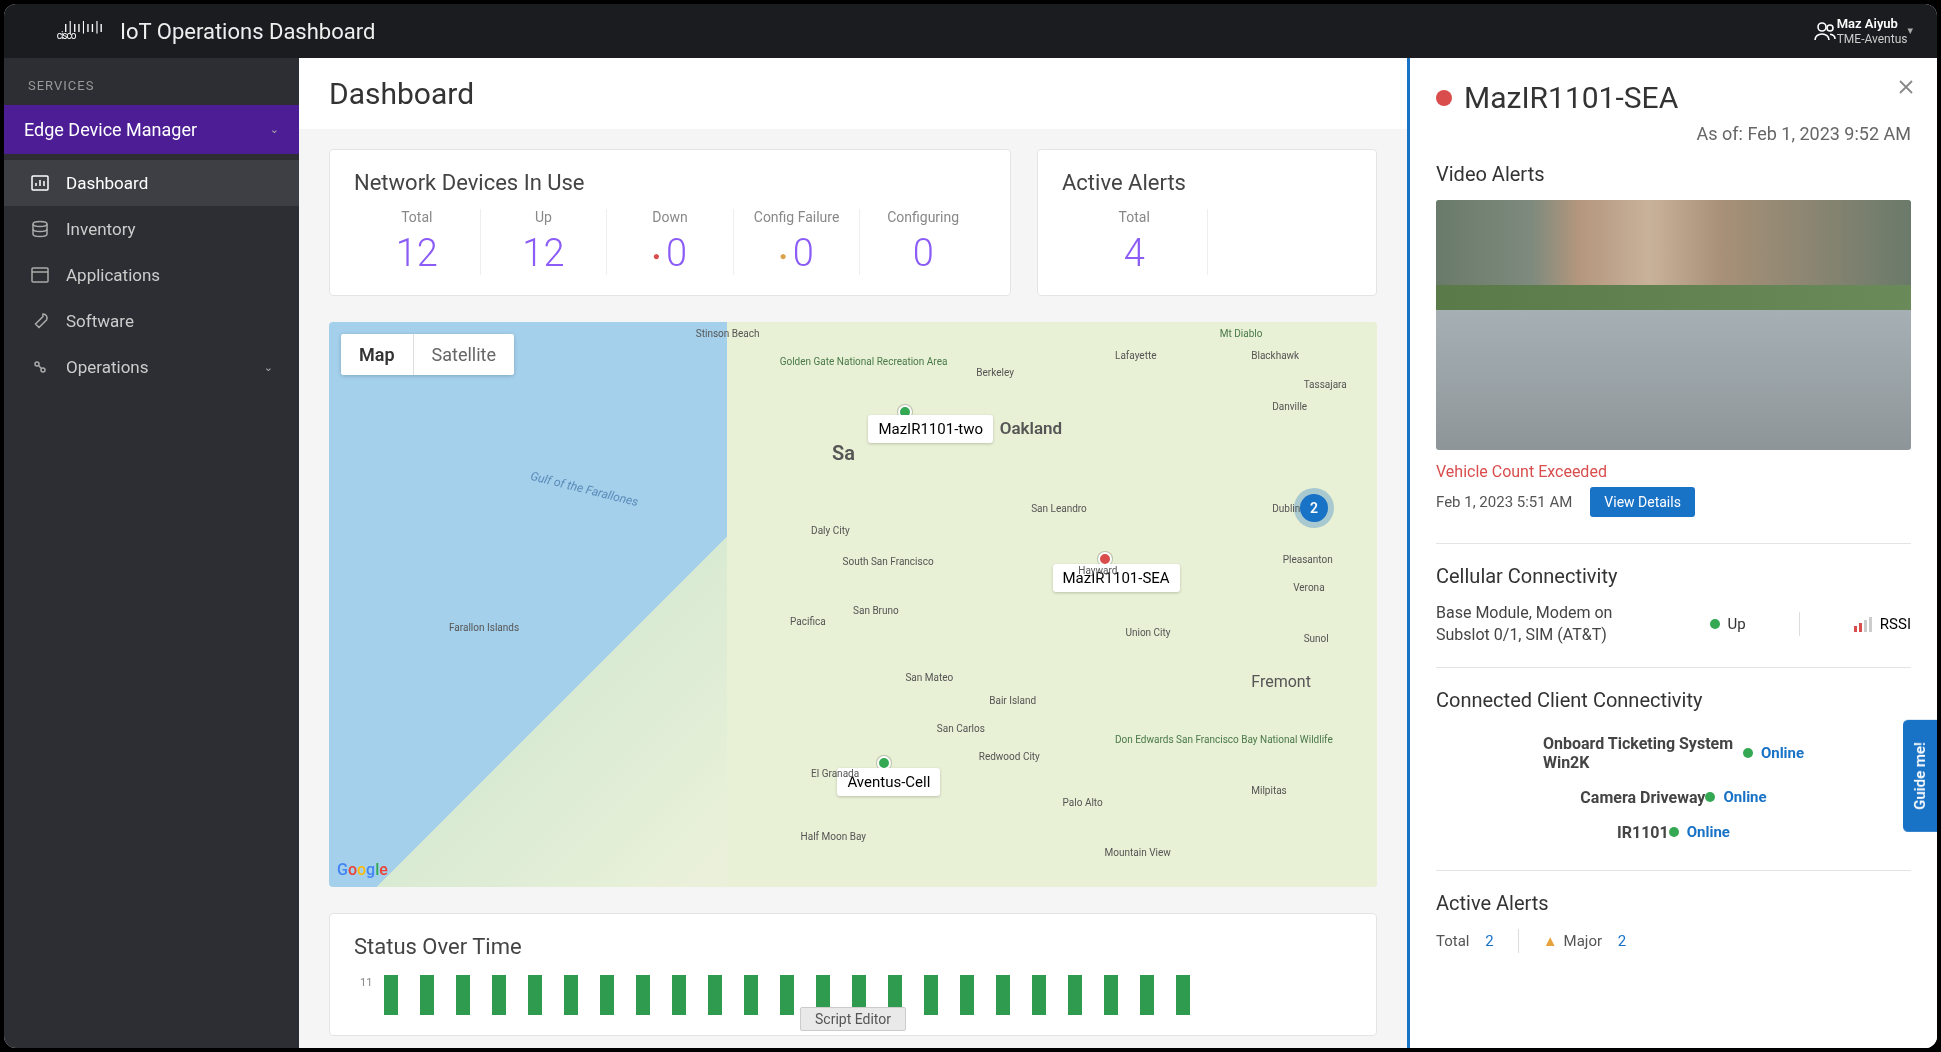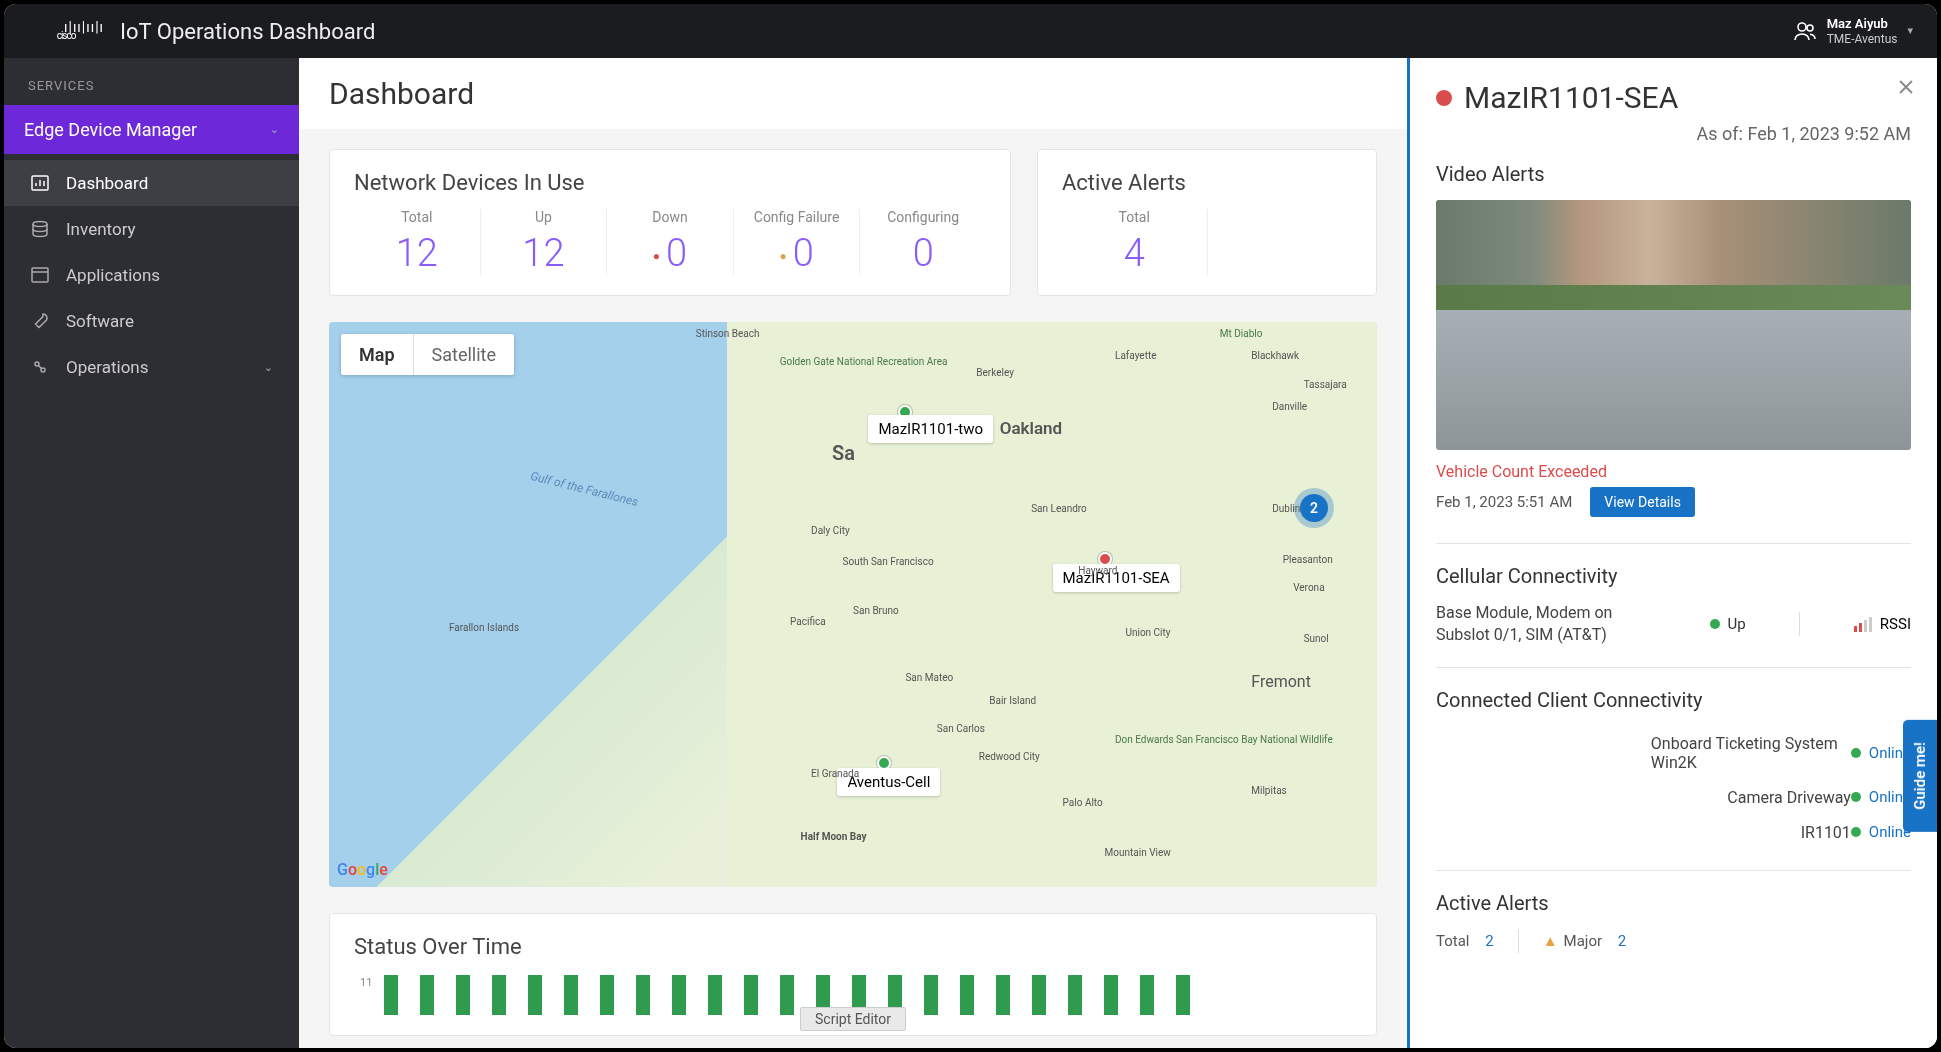--- a/index.html
+++ b/index.html
@@ -7,34 +7,34 @@
 
 .app { background: #f0f0f0; border-radius: 12px; margin: 4px; height: 1044px; overflow: hidden; display: flex; flex-direction: column; }
 
 
 .header { background: #1b1c1f; color: #fff; height: 54px; display: flex; align-items: center; padding: 0 24px; justify-content: space-between; }
 .header-left { display: flex; align-items: center; gap: 16px; }
 .cisco-logo { font-size: 10px; letter-spacing: -1px; color: #fff; line-height: 0.7; text-align: center; }
 .cisco-logo .bars { font-size: 14px; letter-spacing: 1px; margin-left: 36px; }
 .app-title { font-size: 22px; font-weight: 400; color: #eee; }
 .header-right { display: flex; align-items: center; gap: 12px; }
-.user-block { display: flex; align-items: center; gap: 10px; }
+.user-block { display: flex; align-items: center; }
 .user-icon { width: 24px; height: 24px; }
 .user-text { display: flex; flex-direction: column; font-size: 13px; line-height: 1.2; }
 .user-name { font-weight: 600; }
 .user-org { font-size: 12px; color: #ccc; }
 .chev { font-size: 11px; color: #aaa; }
 
 
 .body { display: flex; flex: 1; overflow: hidden; }
 
 
 .sidebar { width: 295px; background: #2d2e33; color: #ccc; display: flex; flex-direction: column; }
 .services-label { font-size: 13px; letter-spacing: 1px; color: #999; padding: 20px 24px 12px; }
-.svc-select { background: #6d28d9; color: #fff; padding: 14px 20px; display: flex; align-items: center; justify-content: space-between; font-size: 18px; cursor: pointer; }
+.svc-select { background: #4c1d95; color: #fff; padding: 14px 20px; display: flex; align-items: center; justify-content: space-between; font-size: 18px; cursor: pointer; }
 .nav { margin-top: 6px; }
 .nav-item { display: flex; align-items: center; gap: 16px; padding: 13px 26px; font-size: 17px; color: #ccc; cursor: pointer; }
 .nav-item.active { background: #3e3f44; color: #fff; }
 .nav-item .icn { width: 20px; height: 20px; display: inline-flex; align-items: center; justify-content: center; }
 .nav-item .chev { margin-left: auto; }
 
 
 .main { flex: 1; background: #f5f5f5; overflow: hidden; display: flex; }
 .content { flex: 1; overflow-y: auto; padding: 0; }
 .page-title { font-size: 30px; font-weight: 400; background: #fff; padding: 18px 30px; color: #333; }
@@ -108,21 +108,21 @@
 .status-pill { display: flex; align-items: center; gap: 8px; font-size: 15px; color: #333; }
 .status-pill .d { width: 10px; height: 10px; border-radius: 50%; background: #34a853; }
 .vbar { width: 1px; height: 24px; background: #ddd; }
 .rssi { display: flex; align-items: center; gap: 8px; font-size: 15px; }
 .rssi-bars { display: inline-flex; align-items: flex-end; gap: 2px; }
 .rssi-bars i { width: 3px; background: #ccc; display: inline-block; }
 .rssi-bars i:nth-child(1){height:6px; background:#d94d4d;}
 .rssi-bars i:nth-child(2){height:9px; background:#d94d4d;}
 .rssi-bars i:nth-child(3){height:12px;}
 .rssi-bars i:nth-child(4){height:15px;}
-.client-row { display: flex; align-items: center; justify-content: flex-end; padding: 8px 0; }
+.client-row { display: flex; align-items: center; justify-content: center; padding: 8px 0; font-weight: bold; }
 .client-name { font-size: 16px; color: #444; max-width: 200px; }
 .online-link { display: flex; align-items: center; gap: 8px; }
 .online-link .d { width: 10px; height: 10px; border-radius: 50%; background: #34a853; }
 .online-link a { color: #1872c6; text-decoration: none; font-size: 15px; }
 .alerts-bottom { display: flex; gap: 24px; font-size: 15px; color: #555; }
 .alerts-bottom .it { display: flex; align-items: center; gap: 6px; }
 .tri { color: #e6a23c; }
 
 
 .guide-tab { position: fixed; right: 4px; top: 720px; background: #1872c6; color: #fff; padding: 22px 8px; writing-mode: vertical-rl; transform: rotate(180deg); font-size: 15px; border-radius: 0 5px 5px 0; cursor: pointer; font-weight: 600; }
@@ -291,21 +291,21 @@
             <div class="city-label" style="left:48%; top:21%; font-size:20px; font-weight:600;">Sa</div>
             <div class="city-label" style="left:71.5%; top:43%;">Hayward</div>
             <div class="city-label" style="left:88%; top:62%; font-size:16px;">Fremont</div>
             <div class="city-label" style="left:70%; top:84%;">Palo Alto</div>
             <div class="city-label" style="left:62%; top:76%;">Redwood City</div>
             <div class="city-label" style="left:55%; top:62%;">San Mateo</div>
             <div class="city-label" style="left:46%; top:36%;">Daly City</div>
             <div class="city-label" style="left:44%; top:52%;">Pacifica</div>
             <div class="city-label" style="left:49%; top:41.5%; max-width:100px;">South San Francisco</div>
             <div class="city-label" style="left:50%; top:50%;">San Bruno</div>
-            <div class="city-label" style="left:45%; top:90%;font-weight:bold;">Half Moon Bay</div>
+            <div class="city-label" style="left:45%; top:90%;">Half Moon Bay</div>
             <div class="city-label" style="left:46%; top:79%;">El Granada</div>
             <div class="city-label" style="left:67%; top:32%;">San Leandro</div>
             <div class="city-label" style="left:76%; top:54%;">Union City</div>
             <div class="city-label" style="left:91%; top:41%;text-align:right;">Pleasanton</div>
             <div class="city-label" style="left:90%; top:32%;">Dublin</div>
             <div class="city-label" style="left:90%; top:14%;">Danville</div>
             <div class="city-label" style="left:88%; top:5%;">Blackhawk</div>
             <div class="city-label" style="left:93%; top:10%;">Tassajara</div>
             <div class="city-label" style="left:75%; top:5%;">Lafayette</div>
             <div class="city-label" style="left:85%; top:1%; color:#4a7a4a;">Mt Diablo</div>

